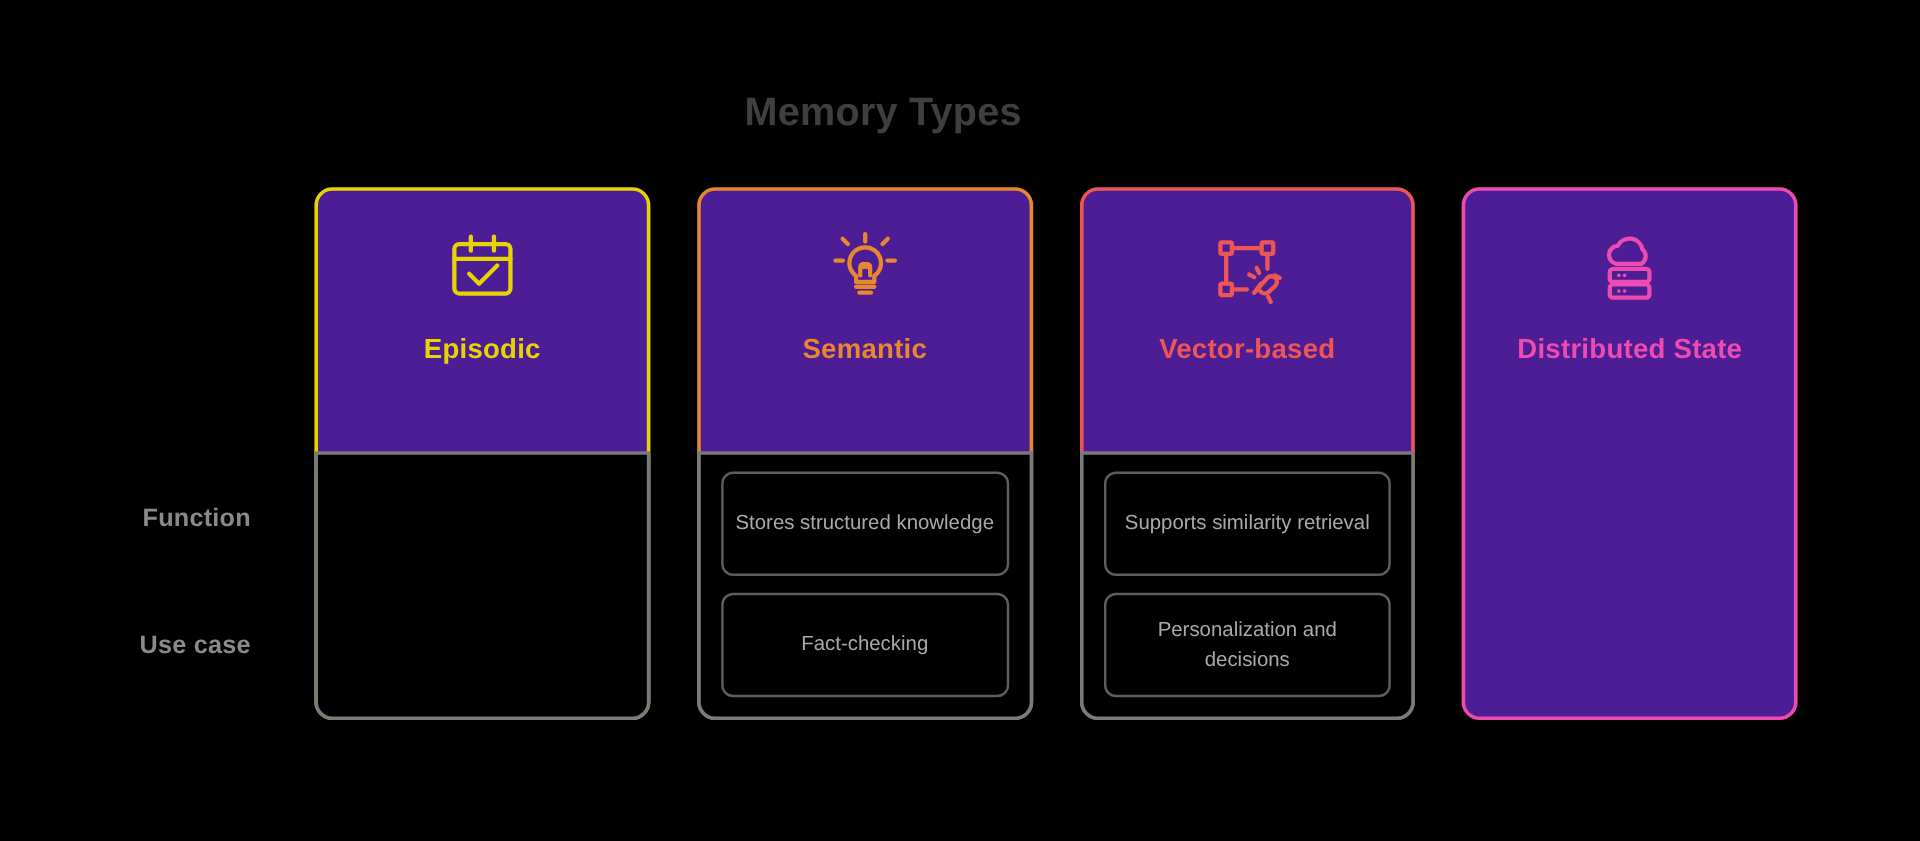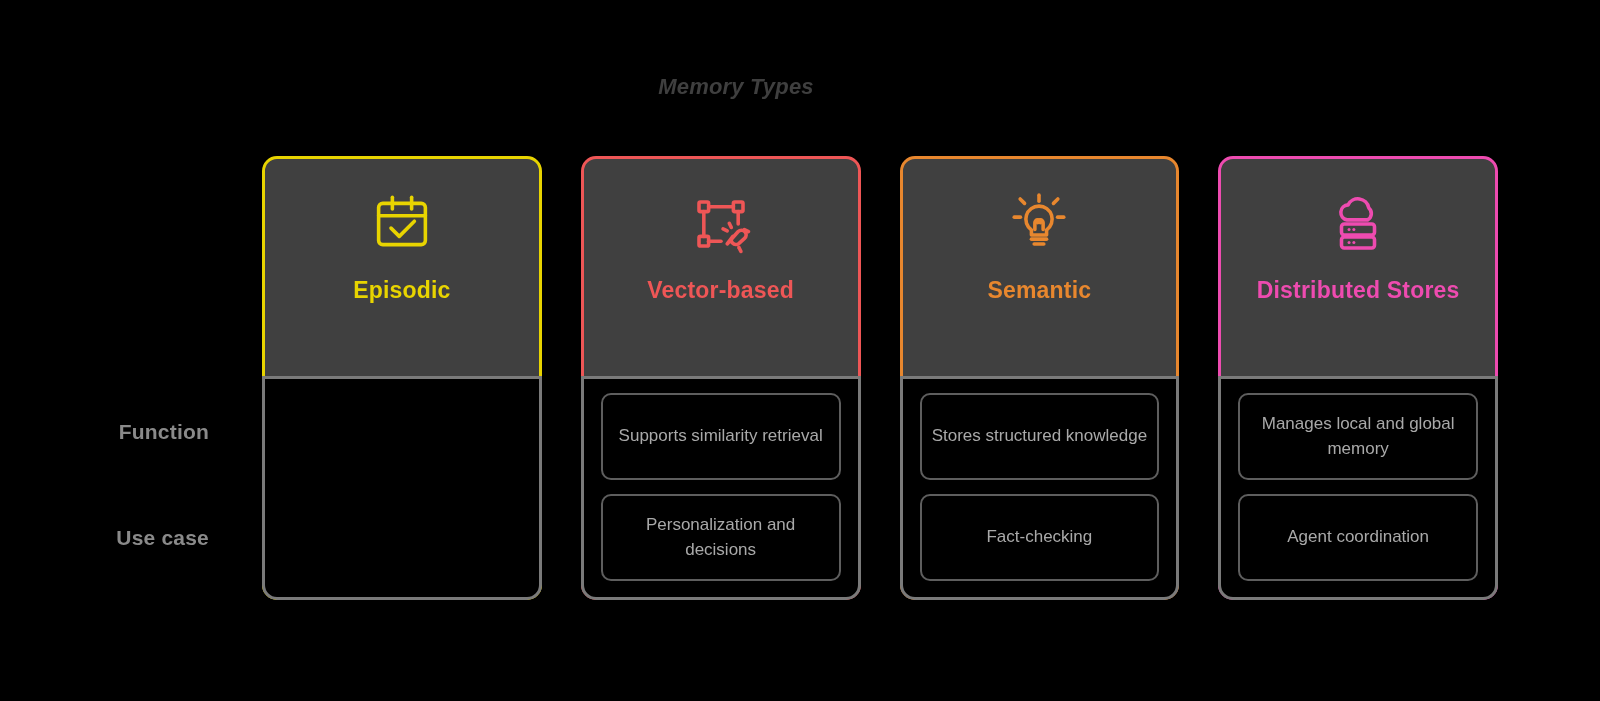--- a/index.html
+++ b/index.html
@@ -17,25 +17,24 @@
     position: relative;
   }
 
   
   .page-title {
     position: absolute;
     left: 0;
     top: 74px;
     width: 1472px;
     text-align: center;
-    font-size: 22px;
+    font-size: 33px;
     font-weight: bold;
     color: #3f3f3f;
     letter-spacing: 0.2px;
-    font-style: italic;
   }
 
   
   .row-label {
     position: absolute;
     right: 1391px;            
     width: 240px;
     text-align: right;
     font-size: 21px;
     font-weight: bold;
@@ -56,21 +55,21 @@
     gap: 39px;
   }
 
   .card {
     position: relative;
     flex: 1 1 0;
     display: flex;
     flex-direction: column;
     border: 3px solid var(--accent);
     border-radius: 15px;
-    background: #404040;
+    background: #4c1d95;
   }
 
   
   .card-head {
     height: 217px;
     display: flex;
     flex-direction: column;
     align-items: center;
     justify-content: flex-start;
     padding-top: 27px;
@@ -144,20 +143,44 @@
           <rect x="7" y="9" width="34" height="30" rx="3"></rect>
           <line x1="7" y1="18" x2="41" y2="18"></line>
           <line x1="17" y1="4.5" x2="17" y2="13"></line>
           <line x1="31" y1="4.5" x2="31" y2="13"></line>
           <polyline points="16,27 22,33 33,22"></polyline>
         </svg>
       </div>
       <div class="card-title">Episodic</div>
     </div>
     <div class="card-body">
+    </div>
+  </div>
+
+  <div class="card" style="--accent:#E8872E">
+    <div class="card-head">
+      <div class="icon-wrap">
+        <svg width="66" height="66" viewBox="0 0 48 48" fill="none" stroke="#E8872E" stroke-width="2.6" stroke-linecap="round" stroke-linejoin="round">
+          <path d="M24 11a9.5 9.5 0 0 0-5.5 17.3V32h11v-3.7A9.5 9.5 0 0 0 24 11z"></path>
+          <line x1="18.5" y1="35" x2="29.5" y2="35"></line>
+          <line x1="20.5" y1="38.5" x2="27.5" y2="38.5"></line>
+          <path d="M21 28v-5a2 2 0 1 1 4 0"></path>
+          <path d="M27 28v-5a2 2 0 1 0-4 0"></path>
+          <line x1="24" y1="3" x2="24" y2="7.5"></line>
+          <line x1="10.5" y1="19" x2="6" y2="19"></line>
+          <line x1="37.5" y1="19" x2="42" y2="19"></line>
+          <line x1="13.5" y1="9" x2="10.3" y2="5.8"></line>
+          <line x1="34.5" y1="9" x2="37.7" y2="5.8"></line>
+        </svg>
+      </div>
+      <div class="card-title">Semantic</div>
+    </div>
+    <div class="card-body">
+      <div class="cell">Stores structured knowledge</div>
+      <div class="cell">Fact-checking</div>
     </div>
   </div>
 
   <div class="card" style="--accent:#EE5656">
     <div class="card-head">
       <div class="icon-wrap">
         <svg width="66" height="66" viewBox="0 0 48 48" fill="none" stroke="#EE5656" stroke-width="2.6" stroke-linecap="round" stroke-linejoin="round">
           <rect x="8" y="8" width="7" height="7" rx="1"></rect>
           <rect x="33" y="8" width="7" height="7" rx="1"></rect>
           <rect x="8" y="33" width="7" height="7" rx="1"></rect>
@@ -173,58 +196,30 @@
         </svg>
       </div>
       <div class="card-title">Vector-based</div>
     </div>
     <div class="card-body">
       <div class="cell">Supports similarity retrieval</div>
       <div class="cell">Personalization and decisions</div>
     </div>
   </div>
 
-  <div class="card" style="--accent:#E8872E">
-    <div class="card-head">
-      <div class="icon-wrap">
-        <svg width="66" height="66" viewBox="0 0 48 48" fill="none" stroke="#E8872E" stroke-width="2.6" stroke-linecap="round" stroke-linejoin="round">
-          <path d="M24 11a9.5 9.5 0 0 0-5.5 17.3V32h11v-3.7A9.5 9.5 0 0 0 24 11z"></path>
-          <line x1="18.5" y1="35" x2="29.5" y2="35"></line>
-          <line x1="20.5" y1="38.5" x2="27.5" y2="38.5"></line>
-          <path d="M21 28v-5a2 2 0 1 1 4 0"></path>
-          <path d="M27 28v-5a2 2 0 1 0-4 0"></path>
-          <line x1="24" y1="3" x2="24" y2="7.5"></line>
-          <line x1="10.5" y1="19" x2="6" y2="19"></line>
-          <line x1="37.5" y1="19" x2="42" y2="19"></line>
-          <line x1="13.5" y1="9" x2="10.3" y2="5.8"></line>
-          <line x1="34.5" y1="9" x2="37.7" y2="5.8"></line>
-        </svg>
-      </div>
-      <div class="card-title">Semantic</div>
-    </div>
-    <div class="card-body">
-      <div class="cell">Stores structured knowledge</div>
-      <div class="cell">Fact-checking</div>
-    </div>
-  </div>
-
   <div class="card" style="--accent:#EE4BB0">
     <div class="card-head">
       <div class="icon-wrap">
         <svg width="66" height="66" viewBox="0 0 48 48" fill="none" stroke="#EE4BB0" stroke-width="2.6" stroke-linecap="round" stroke-linejoin="round">
           <path d="M16 21a5.5 5.5 0 0 1 .8-10.9 8 8 0 0 1 15 2.1A5.4 5.4 0 0 1 31 21z"></path>
           <rect x="12" y="24" width="24" height="8" rx="2"></rect>
           <rect x="12" y="33.5" width="24" height="8" rx="2"></rect>
           <circle cx="17.5" cy="28" r="1.1" fill="#EE4BB0" stroke="none"></circle>
           <circle cx="21" cy="28" r="1.1" fill="#EE4BB0" stroke="none"></circle>
           <circle cx="17.5" cy="37.5" r="1.1" fill="#EE4BB0" stroke="none"></circle>
           <circle cx="21" cy="37.5" r="1.1" fill="#EE4BB0" stroke="none"></circle>
         </svg>
       </div>
-      <div class="card-title">Distributed Stores</div>
-    </div>
-    <div class="card-body">
-      <div class="cell">Manages local and global memory</div>
-      <div class="cell">Agent coordination</div>
+      <div class="card-title">Distributed State</div>
     </div>
   </div>
 
 </div>
 
 </body></html>

